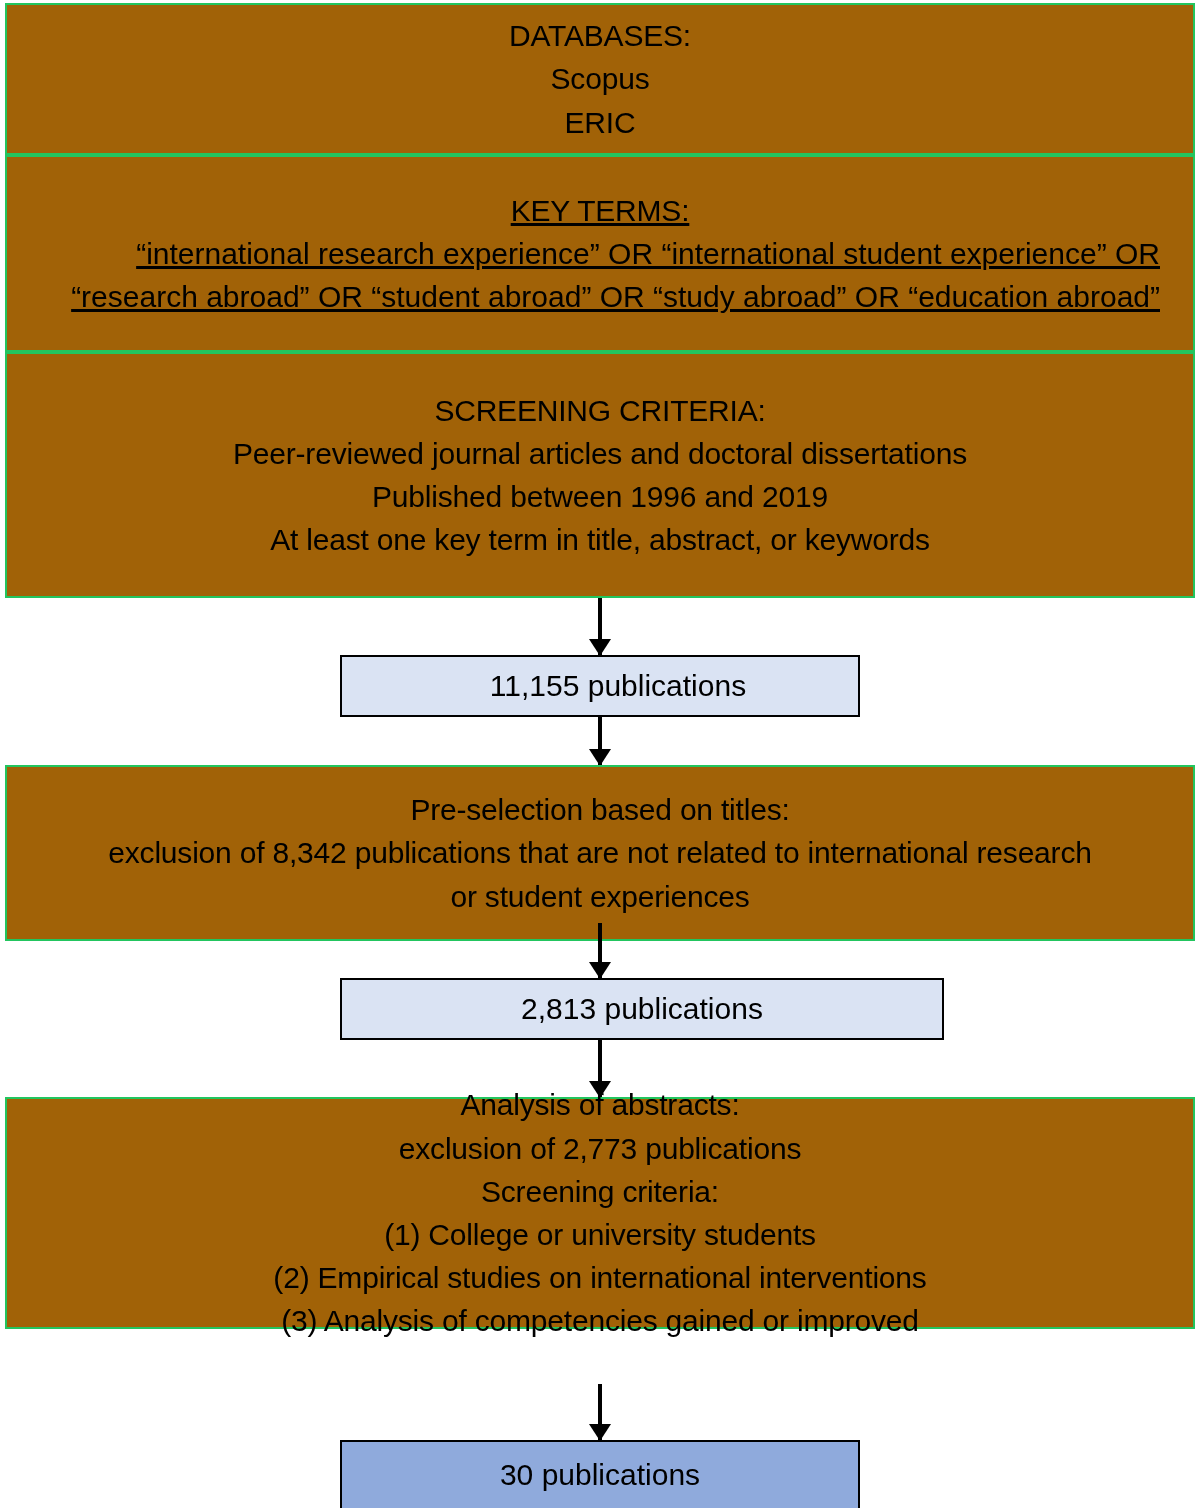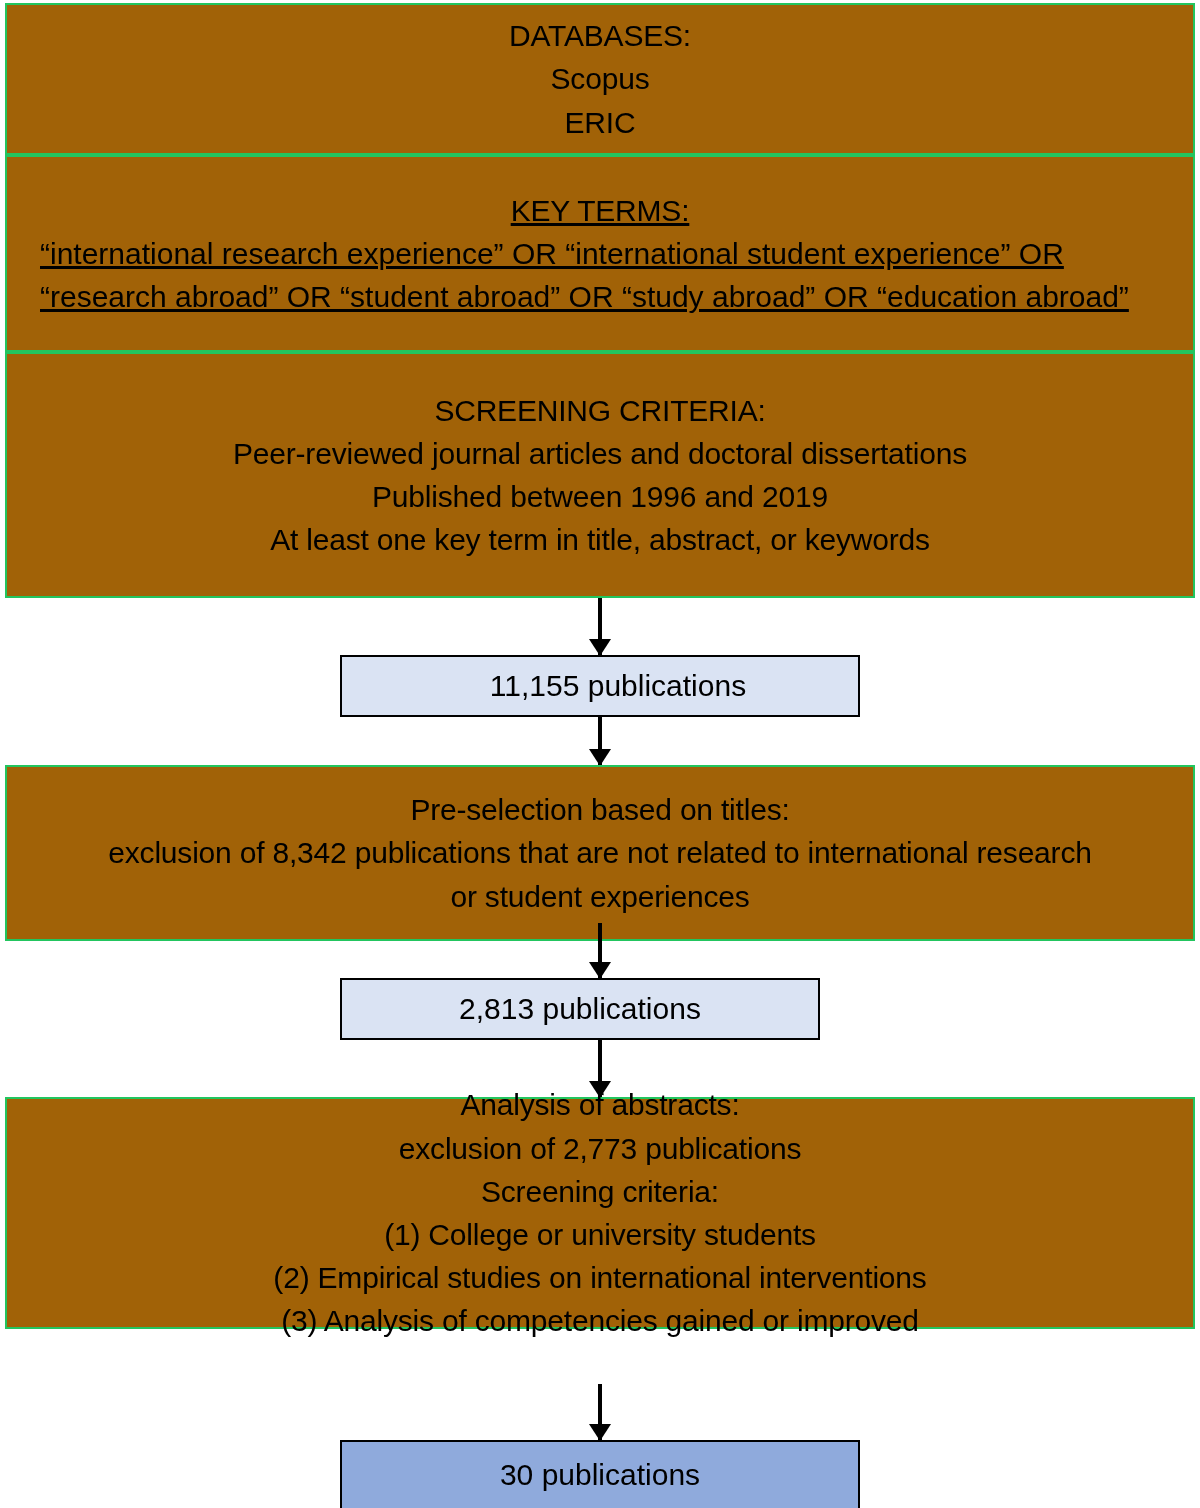--- a/index.html
+++ b/index.html
@@ -60,41 +60,41 @@
   #box-abstracts {
     left: 5px;  top: 1097px; width: 1190px; height: 232px;
   }
 
   
   .para {
     width: 1120px;
     color: #000000;
     font-size: 30px;
     line-height: 1.44;
-    text-align: left;
+    text-align: right;
   }
 
   
   .resultbox {
     position: absolute;
     box-sizing: border-box;
     border: 2px solid #000000;
     display: flex;
     align-items: center;
     justify-content: center;
   }
   .resultbox .line {
     font-size: 30px;
     color: #000000;
     line-height: 1.2;
     white-space: nowrap;
   }
 
   #box-r1 { left: 340px; top: 655px;  width: 520px; height: 62px; }
-  #box-r2 { left: 340px; top: 978px;  width: 480px; height: 62px; }
+  #box-r2 { left: 340px; top: 978px;  width: 604px; height: 62px; }
   #box-r3 { left: 340px; top: 1440px; width: 520px; height: 70px; }
 
   
   .arrow {
     position: absolute;
     left: 598px;
     width: 4px;
     background: #000000;
   }
   .arrow::after {

